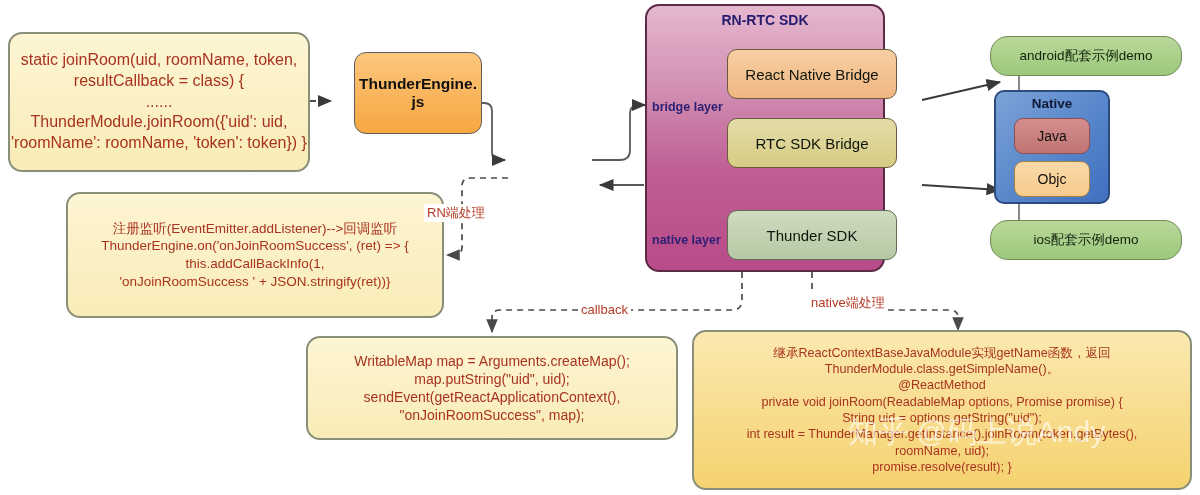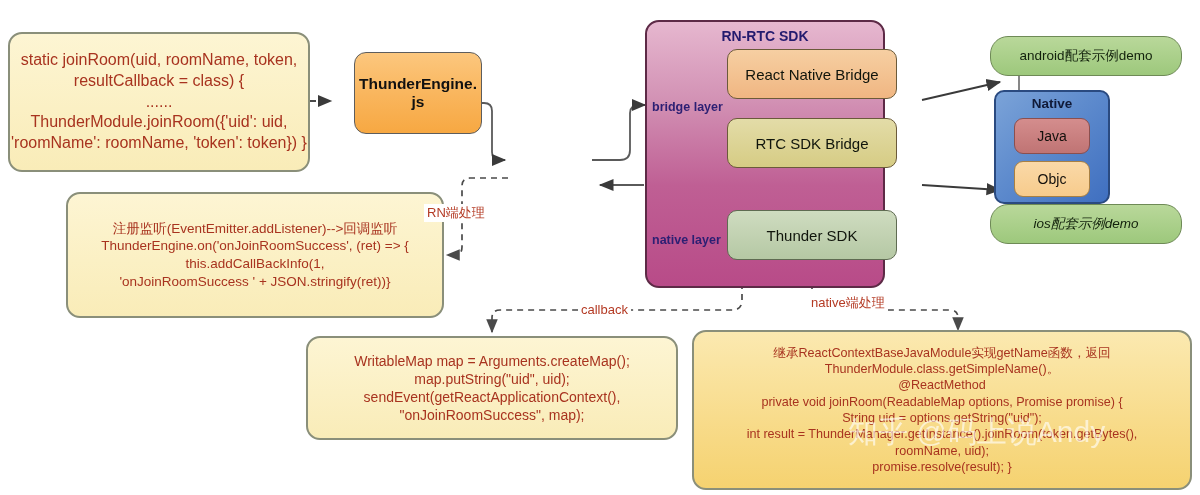--- a/index.html
+++ b/index.html
@@ -243,39 +243,39 @@
     <span class="ln">this.addCallBackInfo(1,</span>
     <span class="ln">'onJoinRoomSuccess ' + JSON.stringify(ret))}</span>
   </div>
 
   <div class="node box thunder-js" style="left:334px; top:52px; width:128px; height:82px;">
     <span>ThunderEngine.</span>
     <span>js</span>
   </div>
 
 
-  <div class="node sdk-panel" style="left:645px; top:20px; width:240px; height:268px;">
+  <div class="node sdk-panel" style="left:645px; top:4px; width:240px; height:268px;">
     <div class="sdk-title">RN-RTC SDK</div>
   </div>
   <span class="layer-tag" style="left:652px; top:100px;">bridge layer</span>
   <span class="layer-tag" style="left:652px; top:233px;">native layer</span>
 
   <div class="inner-chip chip-rnbridge" style="left:727px; top:49px; width:168px; height:48px;">React Native Bridge</div>
   <div class="inner-chip chip-rtcbridge" style="left:727px; top:118px; width:168px; height:48px;">RTC SDK  Bridge</div>
   <div class="inner-chip chip-thunder" style="left:727px; top:210px; width:168px; height:48px;">Thunder SDK</div>
 
   <div class="node demo-pill" style="left:990px; top:36px; width:192px; height:40px;">android配套示例demo</div>
 
   <div class="node native-box" style="left:994px; top:90px; width:116px; height:114px;">
     <span class="native-title">Native</span>
     <span class="native-chip chip-java">Java</span>
     <span class="native-chip chip-objc">Objc</span>
   </div>
 
-  <div class="node demo-pill" style="left:990px; top:204px; width:192px; height:40px;font-style:italic;">ios配套示例demo</div>
+  <div class="node demo-pill" style="left:990px; top:220px; width:192px; height:40px;">ios配套示例demo</div>
 
   <div class="node codecard" style="left:306px; top:336px; width:372px; height:104px; font-size:14px;">
     <span class="ln">WritableMap map = Arguments.createMap();</span>
     <span class="ln">map.putString("uid", uid);</span>
     <span class="ln">sendEvent(getReactApplicationContext(),</span>
     <span class="ln">"onJoinRoomSuccess", map);</span>
   </div>
 
   <div class="node codecard" style="left:692px; top:330px; width:500px; height:160px; font-size:12.6px;
               background:linear-gradient(180deg,#fbe9b0 0%,#f8dc8c 55%,#f5d270 100%);">

